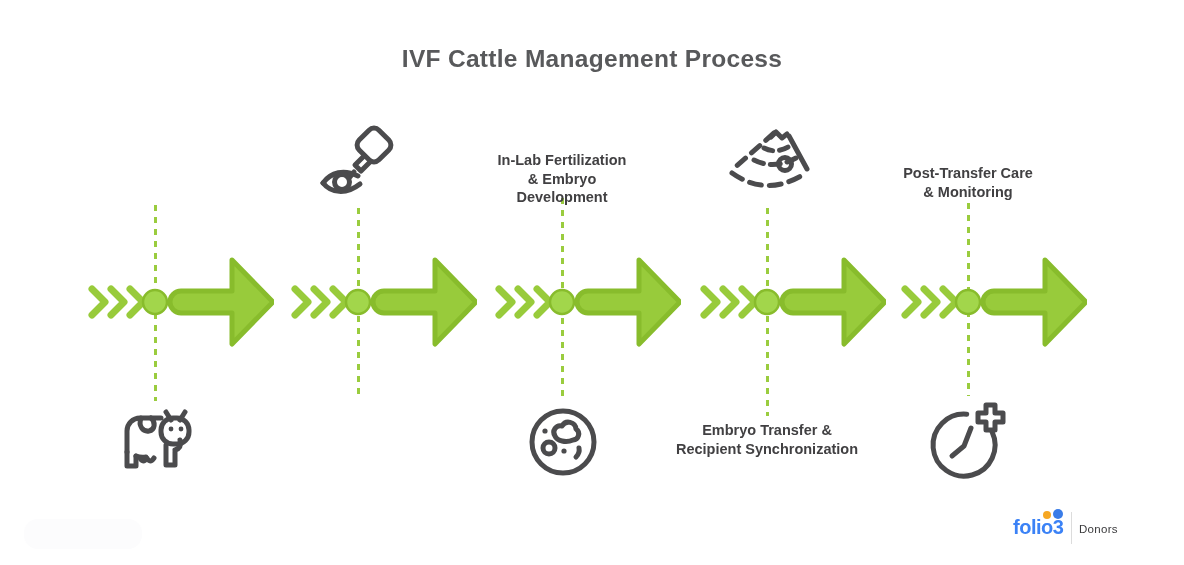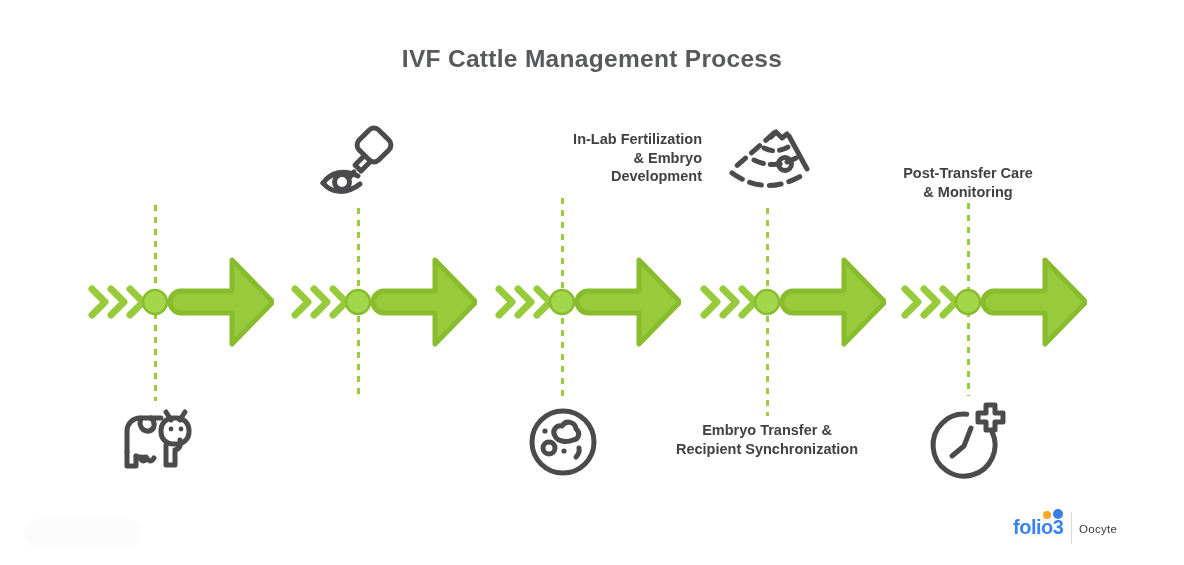--- a/index.html
+++ b/index.html
@@ -48,21 +48,21 @@
   <h1 class="title">IVF Cattle Management Process</h1>
 
   <div class="watermark"></div>
 
   <div class="dash-line" style="left:153.5px;top:205px;height:196px;"></div>
   <div class="dash-line" style="left:356.5px;top:208px;height:190px;"></div>
   <div class="dash-line" style="left:560.5px;top:198px;height:203px;"></div>
   <div class="dash-line" style="left:765.5px;top:208px;height:208px;"></div>
   <div class="dash-line" style="left:966.5px;top:203px;height:193px;"></div>
 
-  <div class="step-label" style="left:562px;top:130px;text-align:right;">In-Lab Fertilization
+  <div class="step-label" style="left:562px;top:151px;">In-Lab Fertilization
 &amp; Embryo
 Development</div>
   <div class="step-label" style="left:767px;top:421px;">Embryo Transfer &amp;
 Recipient Synchronization</div>
   <div class="step-label" style="left:968px;top:157px;margin-top:7px;">Post-Transfer Care
 &amp; Monitoring</div>
 
   <svg class="arrow-group" style="left:84px;top:246px;" width="190" height="112" viewBox="0 0 190 112">
     <g fill="none" stroke="#98CB3B" stroke-width="7" stroke-linecap="round" stroke-linejoin="round">
       <path d="M8 43 L21 56 L8 69"></path>
@@ -155,16 +155,16 @@
     <path d="M68.1 34.9 A31 31 0 1 1 42.7 17.2"></path>
     <path d="M47 31 L40 49 L28 59"></path>
     <path d="M62 8 h9 v8 h8 v9 h-8 v8 h-9 v-8 h-8 v-9 h8 z" fill="#ffffff"></path>
   </svg>
 
   <div class="logo">
     <span class="logo-brand">folio3</span>
     <span class="logo-dot logo-dot-yellow"></span>
     <span class="logo-dot logo-dot-blue"></span>
     <span class="logo-divider"></span>
-    <span class="logo-division">Oocyte</span>
+    <span class="logo-division">Donors</span>
   </div>
 
 </div>
 
 </body></html>

